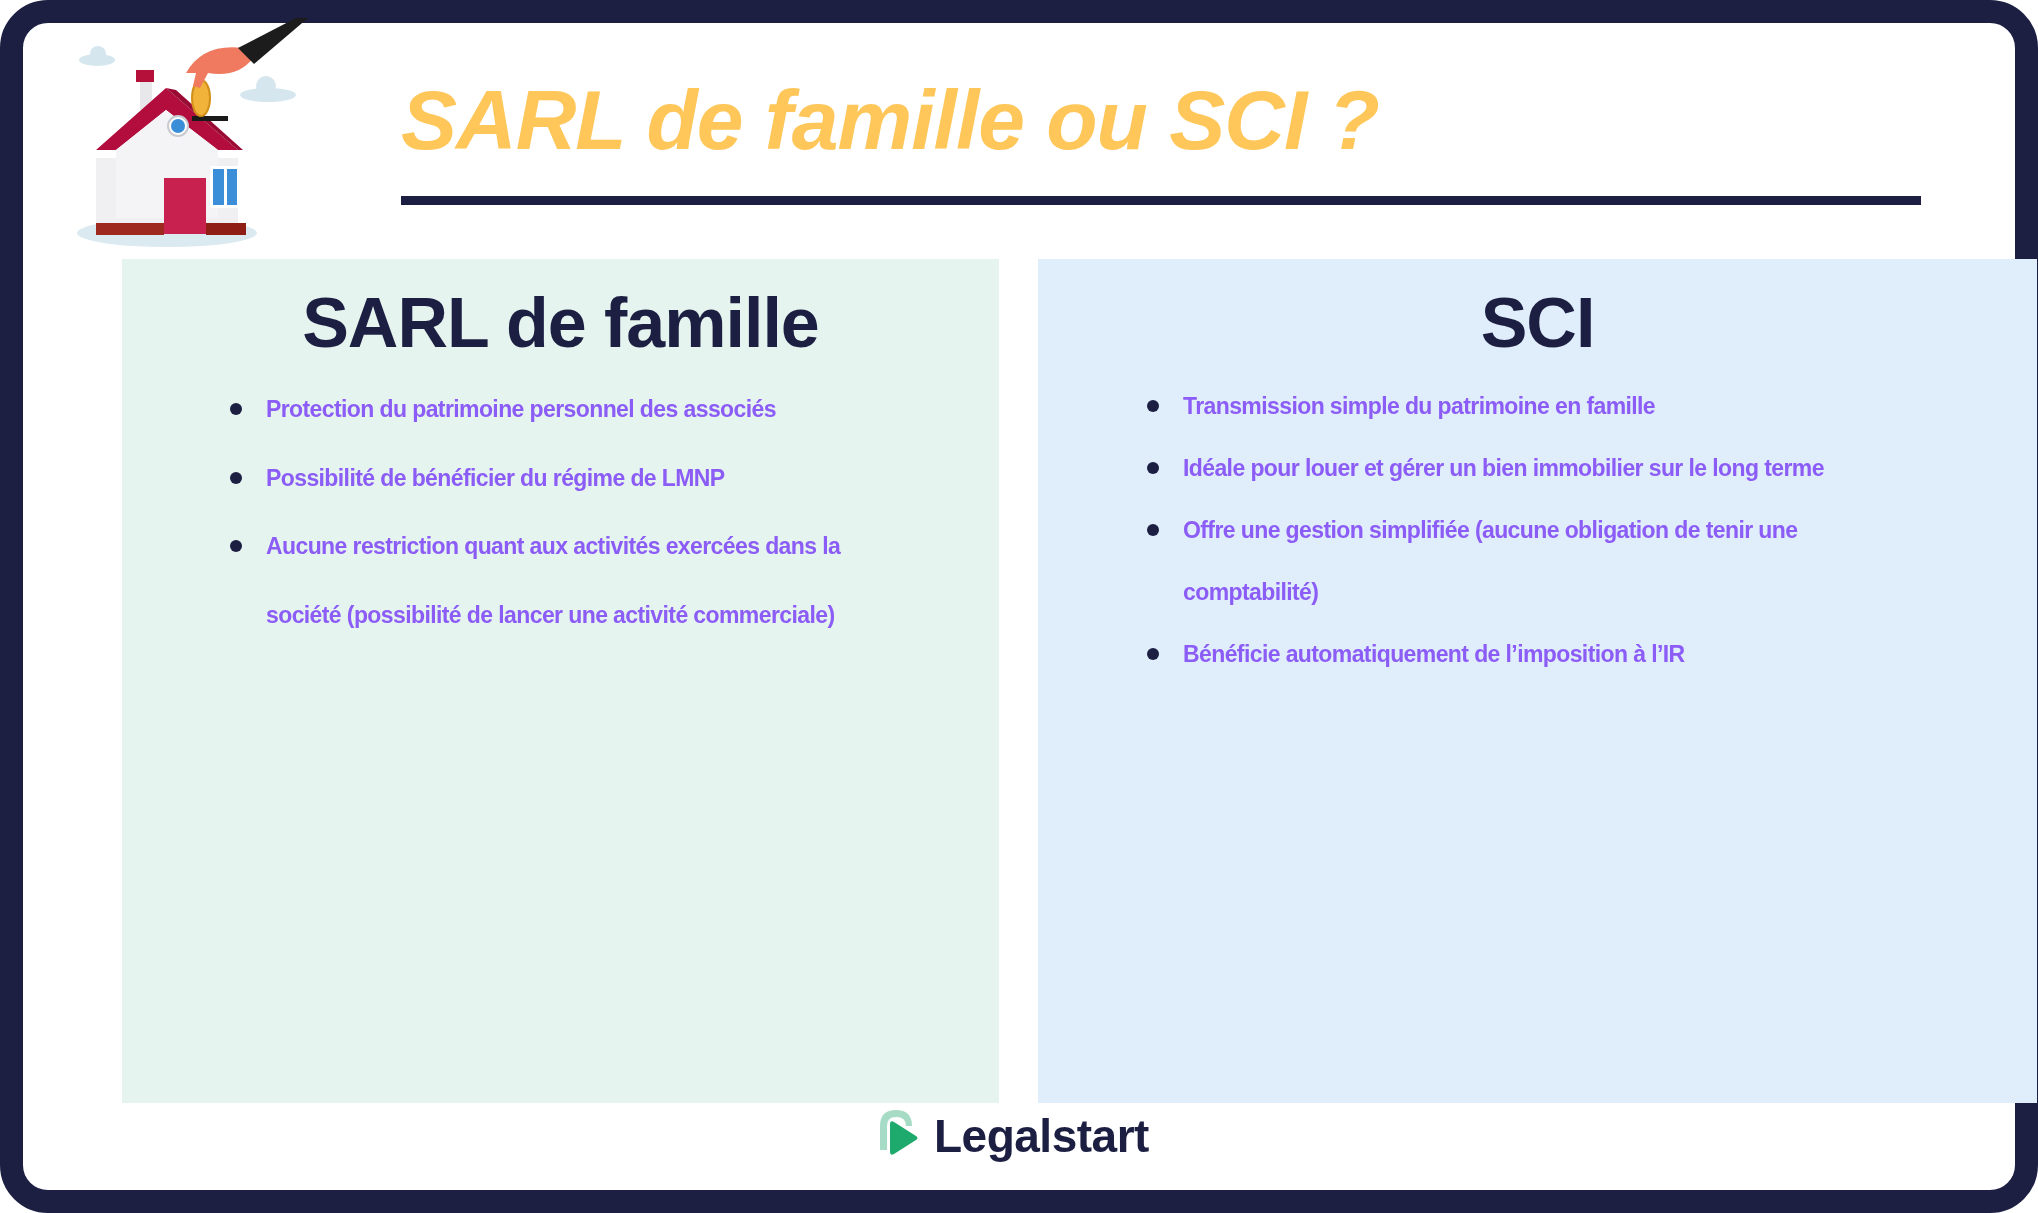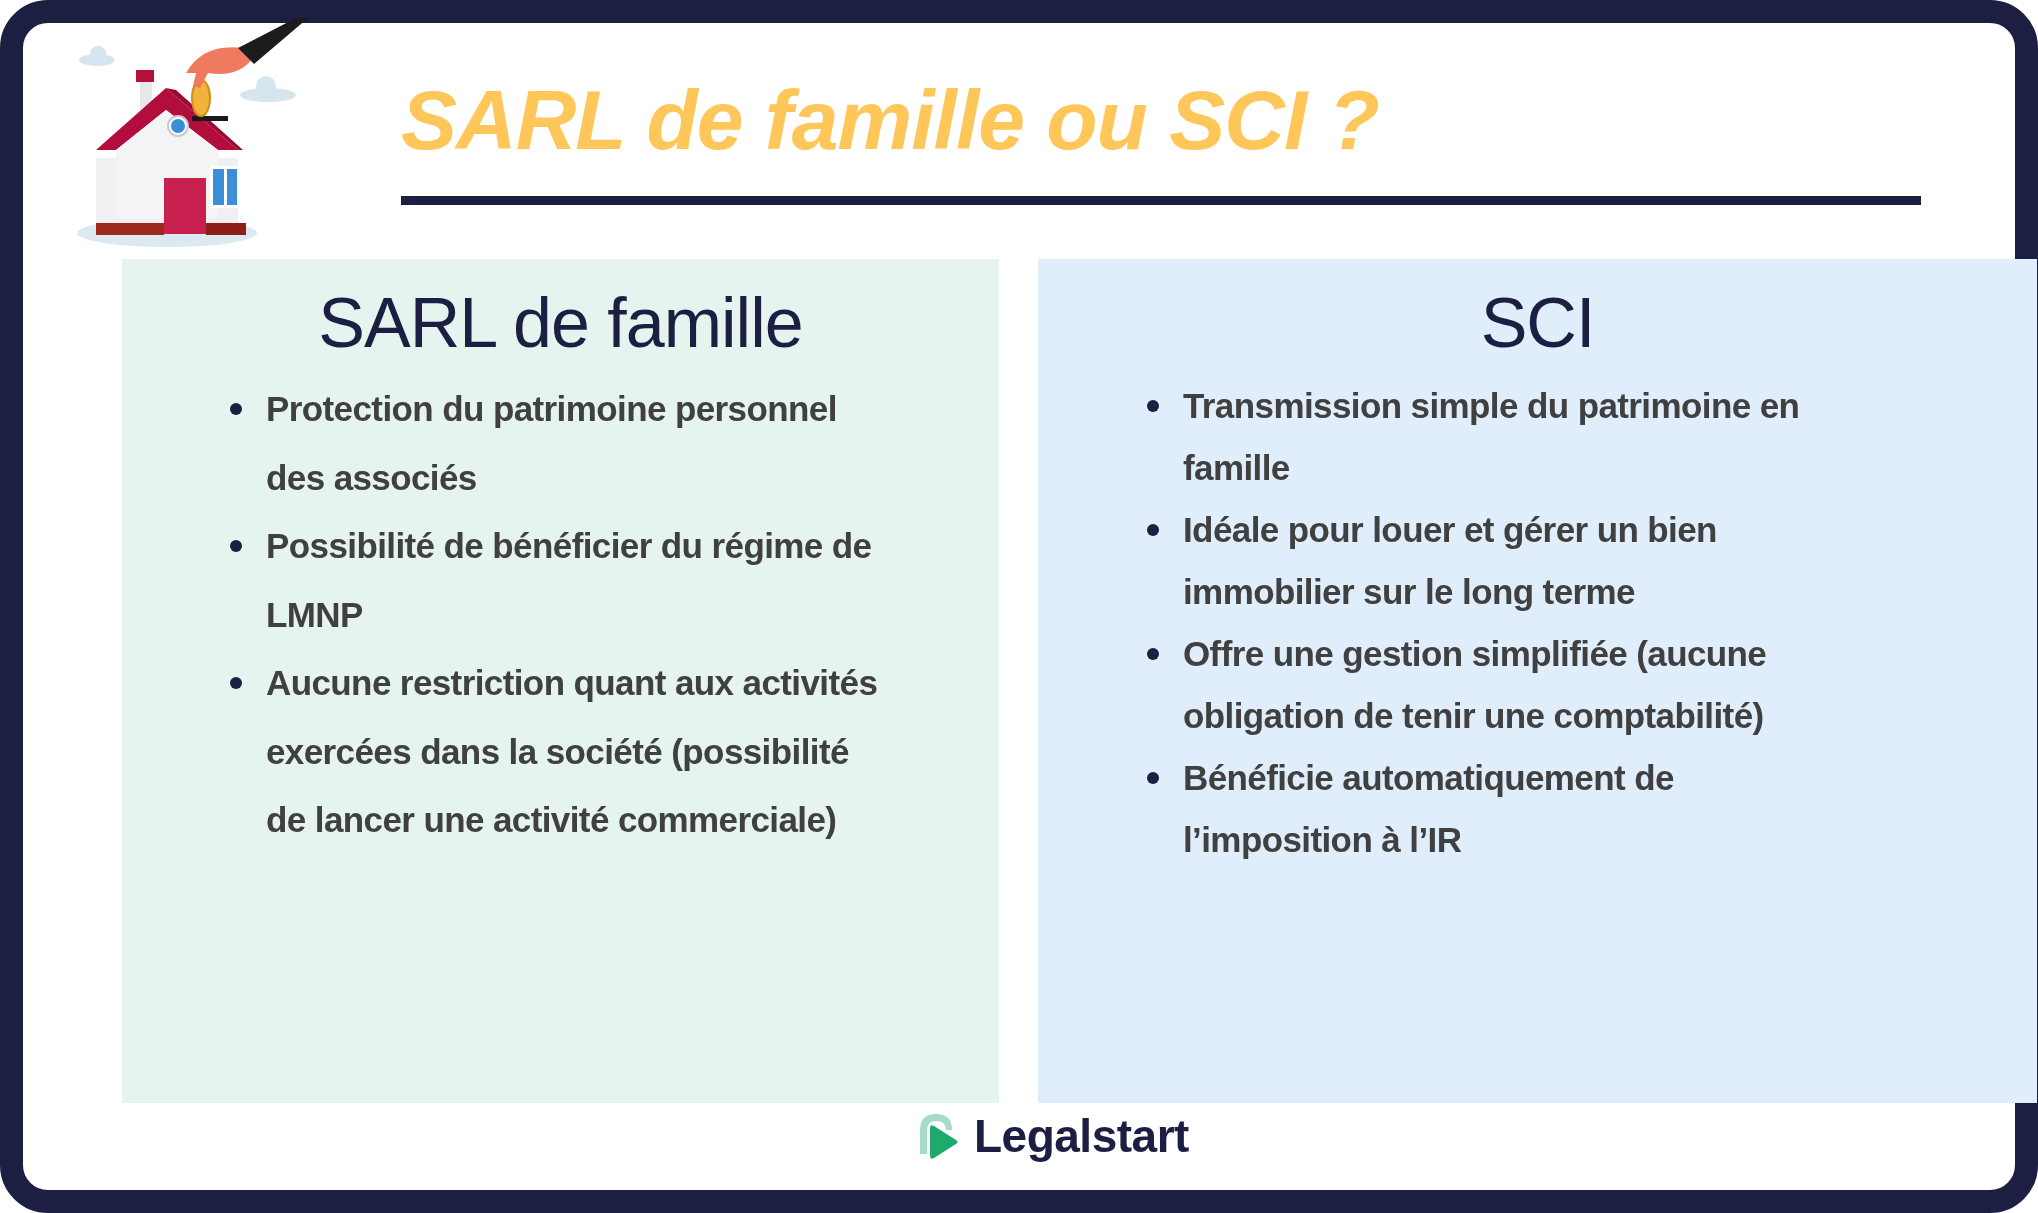--- a/index.html
+++ b/index.html
@@ -4,31 +4,31 @@
 <style>
   html, body { margin:0; padding:0; }
   body { width:2038px; height:1213px; background:#ffffff; position:relative; overflow:hidden; font-family:"Liberation Sans", "DejaVu Sans", sans-serif; }
   .frame { position:absolute; left:0; top:0; width:2038px; height:1213px; box-sizing:border-box; border:23px solid #1c1f42; border-radius:48px; background:#ffffff; }
   .illustration { position:absolute; left:68px; top:18px; width:240px; height:230px; }
   .title { position:absolute; left:401px; top:70px; font-size:84px; font-weight:700; color:#ffc659; letter-spacing:-1px; white-space:nowrap; line-height:100px;font-style:italic; }
   .title-rule { position:absolute; left:401px; top:196px; width:1520px; height:9px; background:#1c1f42; }
   .panel { position:absolute; top:259px; height:844px; box-sizing:border-box; }
   .panel.left { left:122px; width:877px; background:#e5f4ef; }
   .panel.right { left:1038px; width:999px; background:#e0eefb;padding-left:28px; }
-  .panel h2 { margin:0; position:absolute; left:0; right:0; top:20px; text-align:center; font-size:70px; font-weight:400; color:#1c1f42; line-height:88px; letter-spacing:-1px; }
+  .panel h2 { margin:0; position:absolute; left:0; right:0; top:20px; text-align:center; font-size:70px; font-weight:700; color:#1c1f42; line-height:88px; letter-spacing:-1px; }
   .panel ul { list-style:none; margin:0; padding:0; position:absolute; }
   .panel.left ul { left:108px; top:116px; width:650px; }
   .panel.right ul { left:109px; top:116px; width:700px; }
-  .panel li { position:relative; padding-left:36px; color:#404040; font-size:35px; font-weight:700; letter-spacing:-0.6px; }
+  .panel li { position:relative; padding-left:36px; color:#8b5cf6; font-size:23px; font-weight:700; letter-spacing:-0.6px; }
   .panel.left li { line-height:68.5px; }
   .panel.right li { line-height:62px; }
   .bullet { position:absolute; left:0; width:12px; height:12px; border-radius:50%; background:#1c1f42; }
   .panel.left .bullet { top:28px; }
   .panel.right .bullet { top:25px; }
-  .logo { position:absolute; left:916px; top:1106px; height:60px; display:flex; align-items:center; }
+  .logo { position:absolute; left:876px; top:1106px; height:60px; display:flex; }
   .logo-mark { width:46px; height:52px; position:relative; margin-right:12px; }
   .logo-text { font-size:46px; font-weight:700; color:#1c1f42; letter-spacing:-0.5px; line-height:60px; }
 </style>
 </head>
 <body>
 
 <div class="frame"></div>
 
 <svg class="illustration" viewBox="0 0 240 230" xmlns="http://www.w3.org/2000/svg">
   <ellipse cx="29" cy="42" rx="18" ry="6" fill="#d6e6ef"></ellipse>

